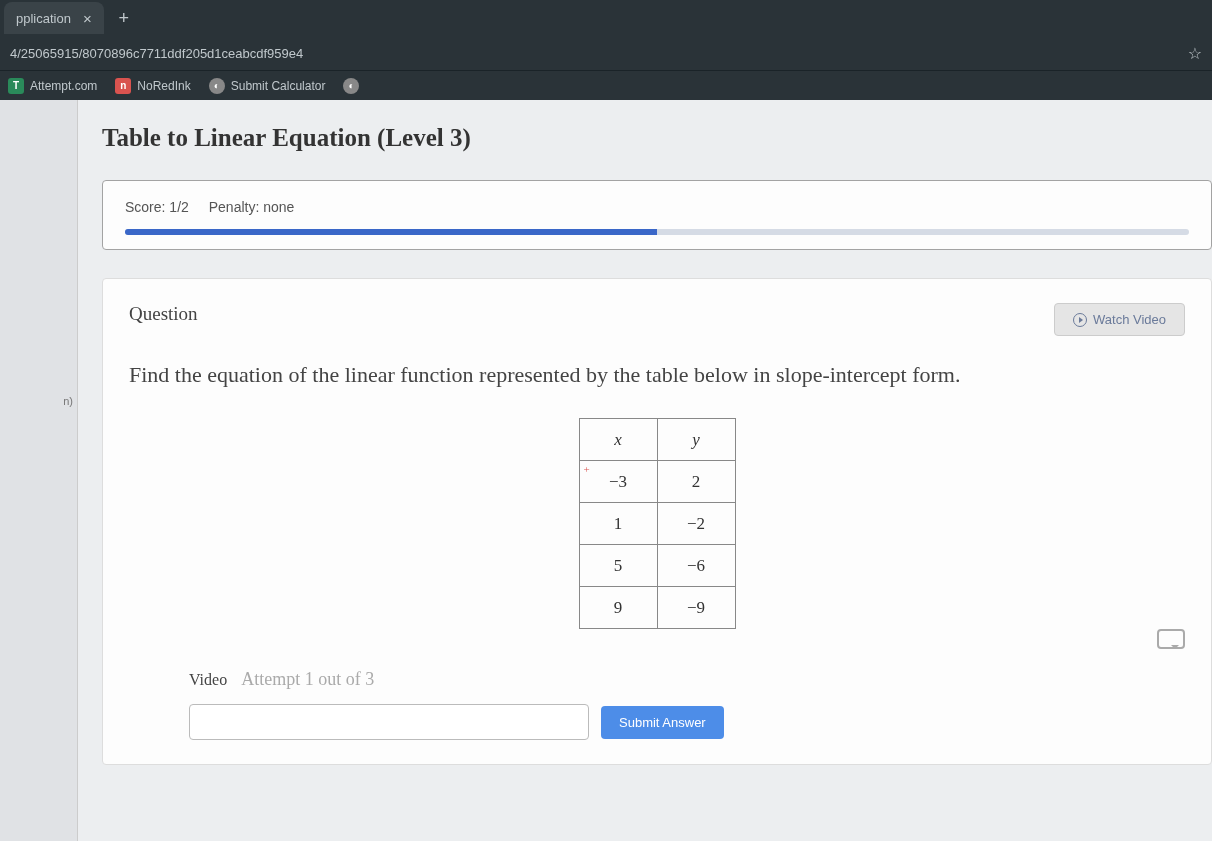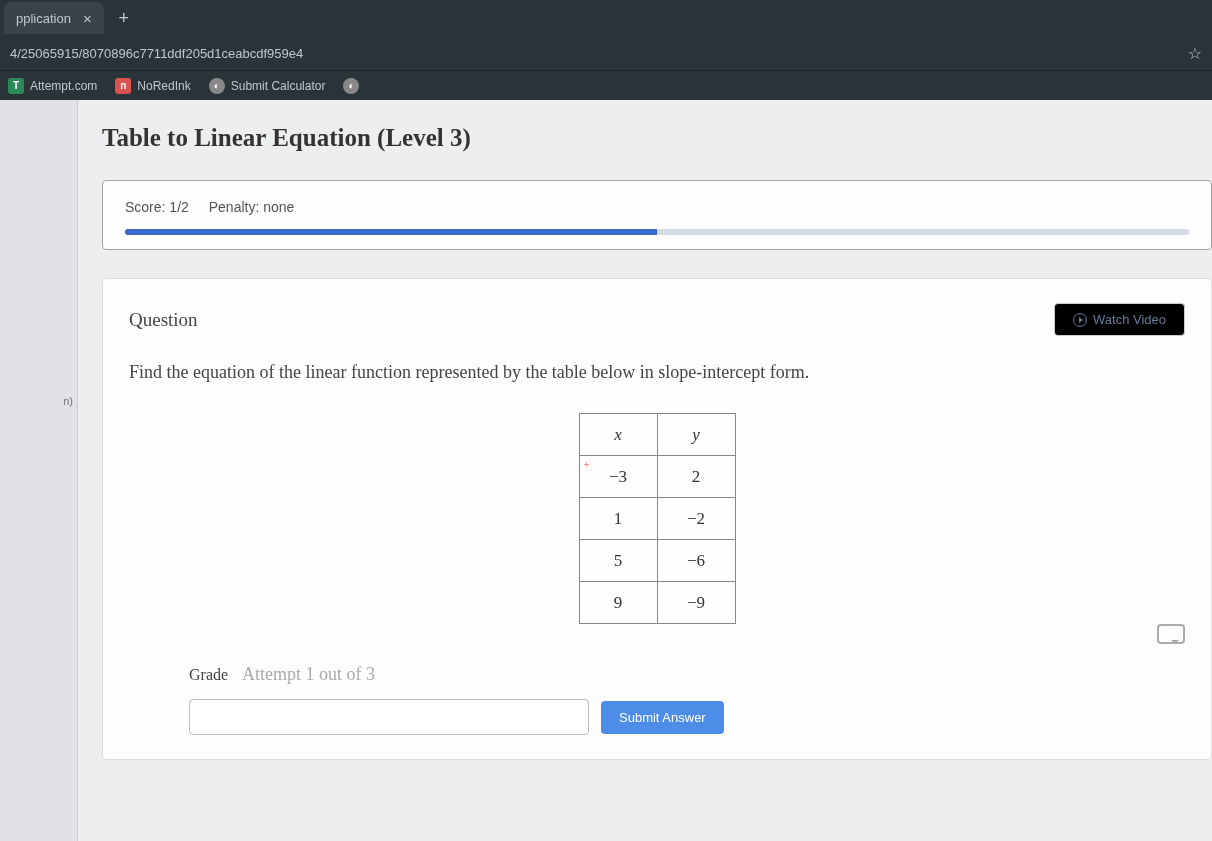--- a/index.html
+++ b/index.html
@@ -136,47 +136,47 @@
     .question-card {
       background: #fdfdfd;
       border: 1px solid #ddd;
       border-radius: 4px;
       padding: 24px 26px;
       position: relative;
     }
     .q-head {
       display: flex;
       justify-content: space-between;
-      align-items: center;
+      align-items: flex-start;
       margin-bottom: 26px;
     }
     .q-title {
       font-size: 19px;
       color: #444;
       font-family: Georgia, serif;
     }
     .q-buttons {
       display: flex;
       gap: 12px;
     }
     .q-btn {
       border: 1px solid #ccc;
-      background: #000000;
+      background: #e5e5e5;
       color: #6a7a9a;
       padding: 8px 18px;
       border-radius: 4px;
       font-size: 13px;
       font-family: Arial, sans-serif;
       display: flex;
       align-items: center;
       gap: 6px;
       cursor: pointer;
     }
     .prompt {
-      font-size: 18px;
+      font-size: 22px;
       color: #444;
       font-family: Georgia, serif;
       margin-bottom: 30px;
     }
     .data-table-wrap {
       display: flex;
       justify-content: center;
       margin-bottom: 40px;
     }
     table.data-table {
@@ -371,21 +371,21 @@
             <td>−9</td>
           </tr>
         </tbody>
           </table>
       </div>
 
       <div class="feedback-icon"></div>
 
       <div class="answer-section">
         <div class="answer-label">
-          <span>Grade</span>
+          <span>Video</span>
           <span class="attempt-text">Attempt 1 out of 3</span>
         </div>
         <div class="answer-row">
           <input class="answer-input" type="text" style="">
           <button class="submit-btn">Submit Answer</button>
         </div>
       </div>
     </div>
 
   </div>

